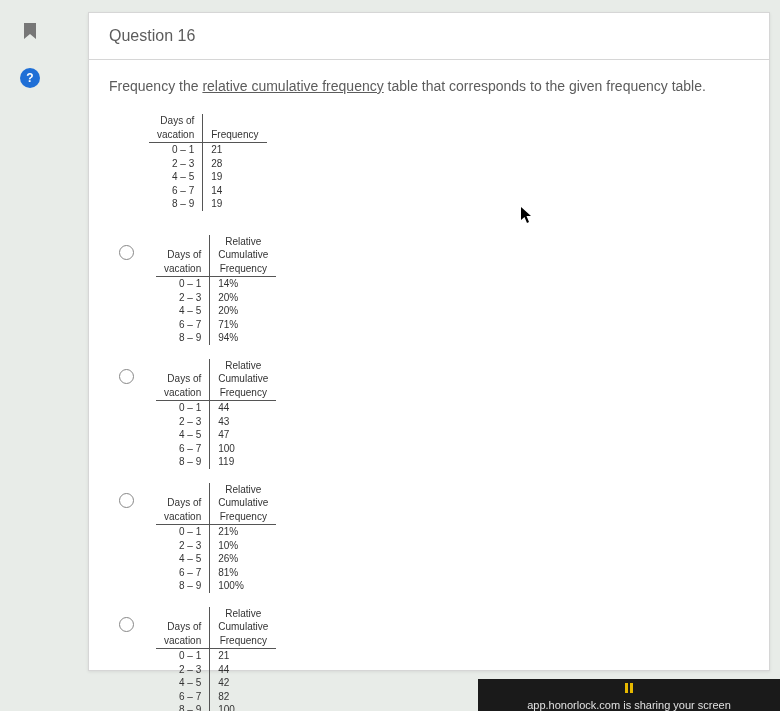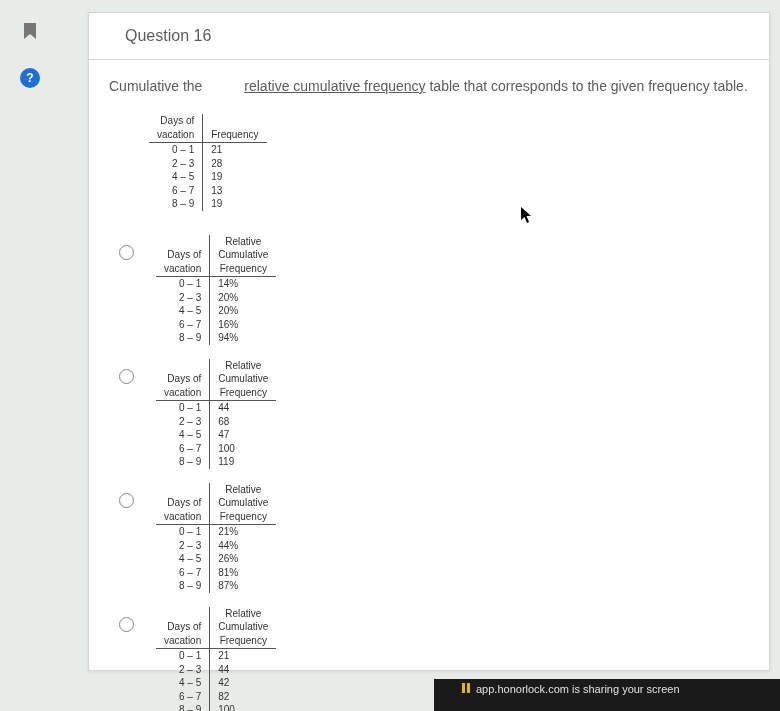--- a/index.html
+++ b/index.html
@@ -44,34 +44,34 @@
     position: absolute;
     left: 88px;
     right: 10px;
     top: 12px;
     bottom: 40px;
     background: #fff;
     border: 1px solid #d6d6d6;
     box-shadow: 0 1px 3px rgba(0,0,0,.08);
   }
   .card-header {
-    padding: 14px 36px;
+    padding: 14px 20px;
     border-bottom: 1px solid #d6d6d6;
     color: #5c5c5c;
     font-size: 16px;
     font-weight: 500;
   }
   .card-body {
     padding: 18px 20px;
     color: #5c5c5c;
     font-size: 14px;
     height: calc(100% - 80px);
   }
   .prompt { margin-bottom: 20px; }
-  .underline { text-decoration: underline; margin-left: 38px; }
+  .underline { text-decoration: underline; }
   .given-table { margin-left: 40px; margin-bottom: 24px; }
   .mini {
     font-size: 10px;
     color: #333;
     border-collapse: collapse;
   }
   .mini th, .mini td {
     padding: 0 8px;
     line-height: 1.35;
   }
@@ -110,24 +110,26 @@
     color: #000;
   }
   .bottom-bar {
     position: absolute;
     right: 0;
     bottom: 0;
     height: 24px;
     background: #1a1a1a;
     color: #e0e0e0;
     font-size: 11px;
-    padding: 4px 28px;
+    padding: 4px 6px;
     display: flex;
+    align-items: center;
     gap: 6px;
     min-width: 290px;
+    flex-direction: column;
   }
   .pause-icon {
     display: inline-flex;
     gap: 2px;
   }
   .pause-icon span {
     display:inline-block;
     width:3px;
     height:10px;
     background:#e6b800;
@@ -145,21 +147,21 @@
   <div class="info-icon">?</div>
 </div>
 
 <div class="card">
   <div class="card-header">
     <span>Question 16</span>
   </div>
   <div class="card-body">
 
     <div class="prompt">
-      <span>Cumulative the </span><span class="underline">relative cumulative frequency</span><span> table that corresponds to the given frequency table.</span>
+      <span>Frequency the </span><span class="underline">relative cumulative frequency</span><span> table that corresponds to the given frequency table.</span>
     </div>
 
     <div class="given-table">
       <table class="mini">
         <tbody>
             <tr class="head-row">
           <th class="col-left">
             <span>Days of</span><br>
             <span>vacation</span>
           </th>
@@ -172,21 +174,21 @@
         <tr>
               <td class="col-left">2 – 3</td>
               <td>28</td>
             </tr>
         <tr>
               <td class="col-left">4 – 5</td>
               <td>19</td>
             </tr>
         <tr>
               <td class="col-left">6 – 7</td>
-              <td>13</td>
+              <td>14</td>
             </tr>
         <tr>
               <td class="col-left">8 – 9</td>
               <td>19</td>
             </tr>
       </tbody>
         </table>
     </div>
 
     <div class="options">
@@ -214,21 +216,21 @@
             <tr>
                   <td class="col-left">2 – 3</td>
                   <td>20%</td>
                 </tr>
             <tr>
                   <td class="col-left">4 – 5</td>
                   <td>20%</td>
                 </tr>
             <tr>
                   <td class="col-left">6 – 7</td>
-                  <td>16%</td>
+                  <td>71%</td>
                 </tr>
             <tr>
                   <td class="col-left">8 – 9</td>
                   <td>94%</td>
                 </tr>
           </tbody>
             </table>
         </div>
       </div>
 
@@ -247,21 +249,21 @@
                 <span>Cumulative</span><br>
                 <span>Frequency</span>
               </th>
             </tr>
             <tr>
                   <td class="col-left">0 – 1</td>
                   <td>44</td>
                 </tr>
             <tr>
                   <td class="col-left">2 – 3</td>
-                  <td>68</td>
+                  <td>43</td>
                 </tr>
             <tr>
                   <td class="col-left">4 – 5</td>
                   <td>47</td>
                 </tr>
             <tr>
                   <td class="col-left">6 – 7</td>
                   <td>100</td>
                 </tr>
             <tr>
@@ -288,33 +290,33 @@
                 <span>Cumulative</span><br>
                 <span>Frequency</span>
               </th>
             </tr>
             <tr>
                   <td class="col-left">0 – 1</td>
                   <td>21%</td>
                 </tr>
             <tr>
                   <td class="col-left">2 – 3</td>
-                  <td>44%</td>
+                  <td>10%</td>
                 </tr>
             <tr>
                   <td class="col-left">4 – 5</td>
                   <td>26%</td>
                 </tr>
             <tr>
                   <td class="col-left">6 – 7</td>
                   <td>81%</td>
                 </tr>
             <tr>
                   <td class="col-left">8 – 9</td>
-                  <td>87%</td>
+                  <td>100%</td>
                 </tr>
           </tbody>
             </table>
         </div>
       </div>
 
       <div class="option">
         <div class="radio"></div>
         <div class="option-table">
           <table class="mini">

